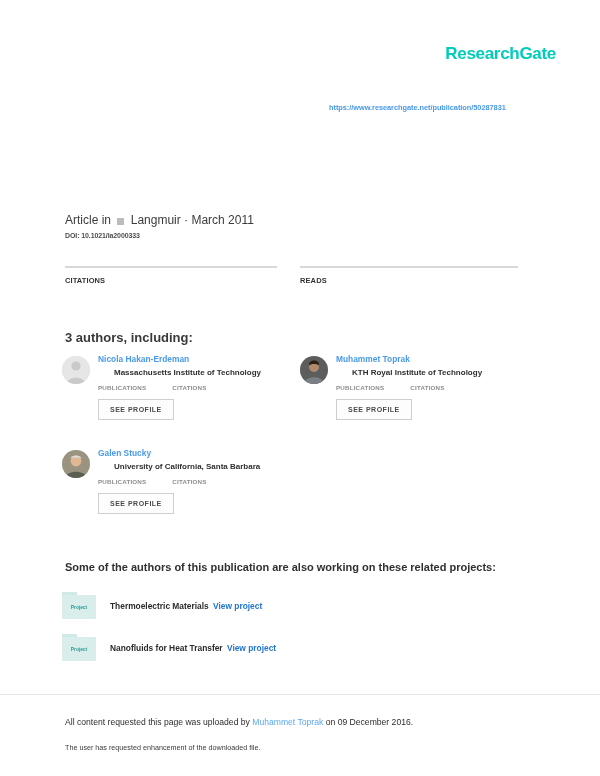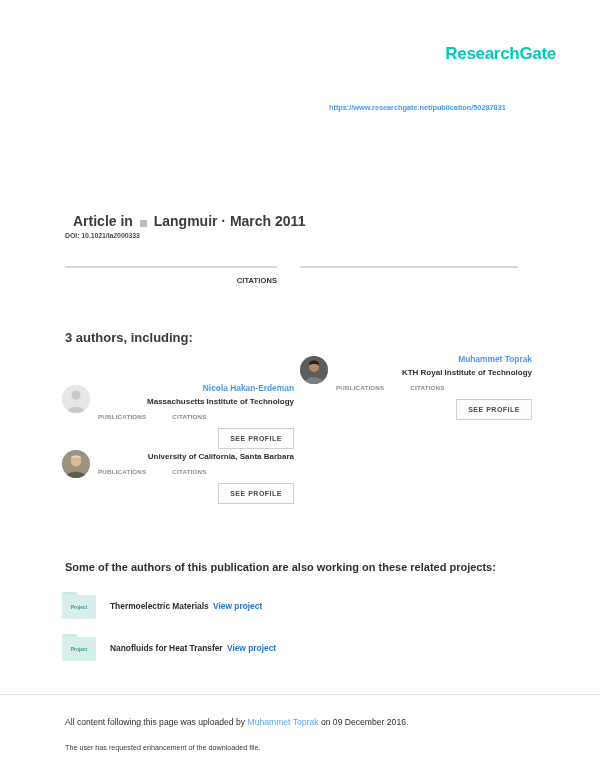--- a/index.html
+++ b/index.html
@@ -8,21 +8,20 @@
     height: 776px;
     background: #ffffff;
     font-family: "Liberation Sans", sans-serif;
     overflow: hidden;
   }
   #page {
     position: relative;
     width: 600px;
     height: 548px;
     background: #ffffff;
-    text-align: right;
   }
 
   
   .rg-logo {
     position: absolute;
     top: 44px;
     right: 44px;
     font-size: 17px;
     font-weight: bold;
     letter-spacing: -0.3px;
@@ -40,25 +39,24 @@
     white-space: nowrap;
     text-decoration: none;
     margin-left: 32px;
   }
 
   
   .meta-line {
     position: absolute;
     top: 213px;
     left: 65px;
-    font-size: 14px;
-    font-weight: bold;
+    font-size: 12px;
+    font-weight: normal;
     color: #3c3c3c;
     white-space: nowrap;
-    margin-left: 8px;
   }
   .meta-line .sep-icon {
     display: inline-block;
     width: 7px;
     height: 7px;
     background: #bdbdbd;
     vertical-align: -1px;
     margin: 0 3px;
   }
   .meta-doi {
@@ -95,21 +93,21 @@
     top: 330px;
     left: 65px;
     font-size: 13px;
     font-weight: bold;
     color: #3a3a3a;
   }
   .author {
     position: absolute;
     width: 232px;
   }
-  .author-1 { top: 354px; left: 62px; margin-top: 29px; }
+  .author-1 { top: 354px; left: 62px; }
   .author-2 { top: 354px; left: 300px; }
   .author-3 { top: 448px; left: 62px; }
 
   .avatar {
     position: absolute;
     top: 2px;
     left: 0;
     width: 28px;
     height: 28px;
     border-radius: 50%;
@@ -264,20 +262,21 @@
     <span>Langmuir · March 2011</span>
   </div>
   <div class="meta-doi">DOI: 10.1021/la2000333</div>
 
   <div class="stat-block stat-citations">
     <div class="stat-rule"></div>
     <div class="stat-label">CITATIONS</div>
   </div>
   <div class="stat-block stat-reads">
     <div class="stat-rule"></div>
+    <div class="stat-label">READS</div>
   </div>
 
   <div class="authors-heading">3 authors, including:</div>
 
   <div class="author author-1">
     <div class="avatar">
       <svg viewBox="0 0 28 28">
         <rect width="28" height="28" fill="#e6e6e6"></rect>
         <circle cx="14" cy="10" r="4.6" fill="#c9c9c9"></circle>
         <path d="M4.5 28 C5.5 19.5 22.5 19.5 23.5 28 Z" fill="#c9c9c9"></path>
@@ -317,20 +316,21 @@
   <div class="author author-3">
     <div class="avatar">
       <svg viewBox="0 0 28 28">
         <rect width="28" height="28" fill="#9a937f"></rect>
         <circle cx="14" cy="11" r="5.4" fill="#e0b894"></circle>
         <path d="M8.4 8 C9 4.5 19 4.5 19.6 8.4 C18 7.2 10 7.2 8.4 8 Z" fill="#dcdcdc"></path>
         <path d="M3 28 C4.5 19.5 23.5 19.5 25 28 Z" fill="#5b5f52"></path>
       </svg>
     </div>
     <div class="author-body">
+      <a class="author-name" href="#">Galen Stucky</a>
       <div class="author-affil">University of California, Santa Barbara</div>
       <div class="author-stats">
         <span class="author-stat-label">PUBLICATIONS</span>
         <span class="author-stat-label">CITATIONS</span>
       </div>
       <div class="see-profile">SEE PROFILE</div>
     </div>
   </div>
 
   <div class="projects-heading">Some of the authors of this publication are also working on these related projects:</div>
@@ -356,17 +356,17 @@
       </div>
     </div>
     <div class="project-text">
       <span>Thermoelectric Materials</span>
       <a class="view-project" href="#">View project</a>
     </div>
   </div>
 
   <div class="footer-rule"></div>
   <div class="footer-main">
-    <span>All content following this page was uploaded by </span><a class="uploader" href="#">Muhammet Toprak</a><span> on 09 December 2016.</span>
+    <span>All content requested this page was uploaded by </span><a class="uploader" href="#">Muhammet Toprak</a><span> on 09 December 2016.</span>
   </div>
   <div class="footer-sub">The user has requested enhancement of the downloaded file.</div>
 
 </div>
 
 </body></html>

